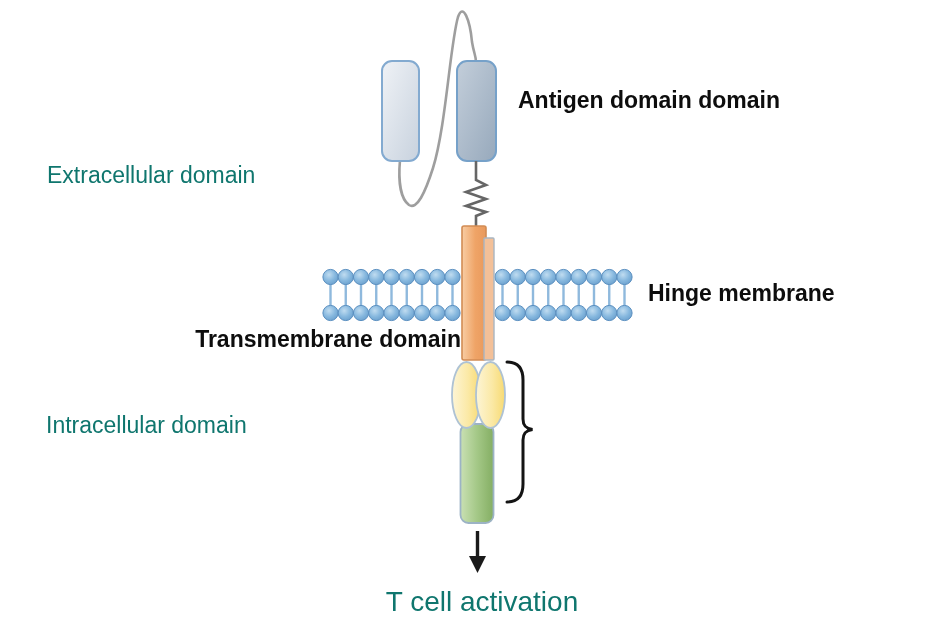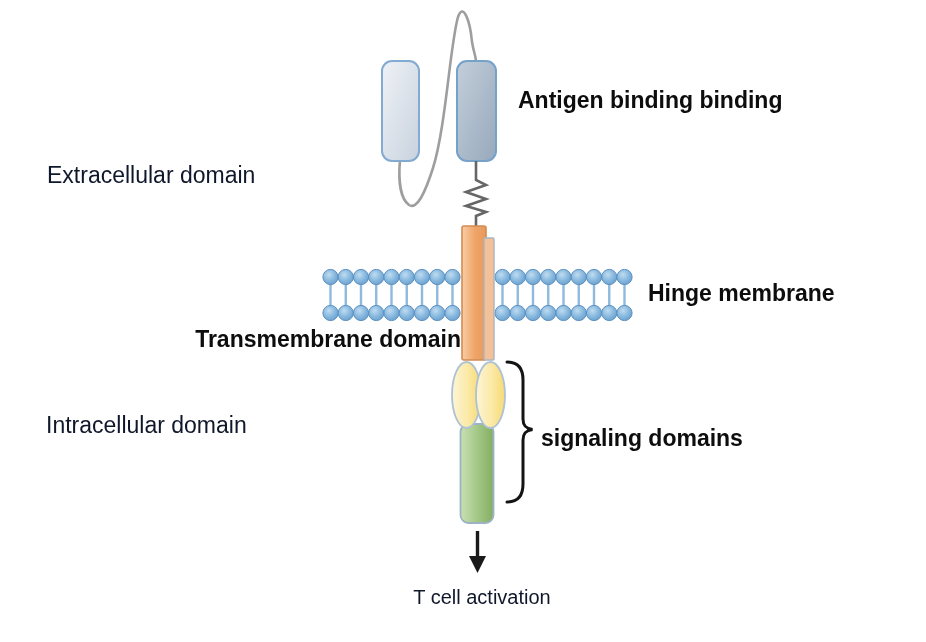--- a/index.html
+++ b/index.html
@@ -7,27 +7,27 @@
     position:relative;
     width:926px;height:642px;
     background:#ffffff;
     font-family:"Liberation Sans", sans-serif;
     overflow:hidden;
   }
   .stage svg{position:absolute;left:0;top:0;}
   .lbl{
     position:absolute;
     font-size:23px;
-    color:#0f172a;
+    color:#0f766e;
     white-space:nowrap;
     line-height:1.15;
   }
   .lbl.bold{font-weight:bold;color:#0d0d0d;}
   .lbl.center{transform:translateX(-50%);}
-  .lbl.big{font-size:20px;}
+  .lbl.big{font-size:28px;}
 </style>
 </head>
 <body>
 
 <div class="stage">
 
   <svg width="926" height="642" viewBox="0 0 926 642">
     <defs>
       <linearGradient id="gChainL" x1="0" y1="0" x2="1" y2="1">
         <stop offset="0" stop-color="#eff2f6"></stop>
@@ -148,26 +148,25 @@
          C 526 430.5, 523 433, 523 440
          L 523 484
          C 523 496, 518 502, 507 502" fill="none" stroke="#141414" stroke-width="3" stroke-linecap="round"></path>
 
     <line x1="477.5" y1="531" x2="477.5" y2="559" stroke="#1a1a1a" stroke-width="3.4"></line>
     <polygon points="477.5,573 469,556 486,556" fill="#1a1a1a"></polygon>
   </svg>
 
   <div class="lbl" style="left:47px;top:162px">Extracellular domain</div>
 
-  <div class="lbl bold" style="left:518px;top:87px">Antigen binding binding</div>
+  <div class="lbl bold" style="left:518px;top:87px">Antigen domain domain</div>
 
 
   <div class="lbl bold" style="left:648px;top:280px">Hinge membrane</div>
 
   <div class="lbl bold" style="right:465px;top:326px">Transmembrane domain</div>
 
   <div class="lbl" style="left:46px;top:412px">Intracellular domain</div>
 
 
-  <div class="lbl bold" style="left:541px;top:425px">signaling domains</div>
 
   <div class="lbl big center" style="left:482px;top:586px">T cell activation</div>
 </div>
 
 </body></html>

